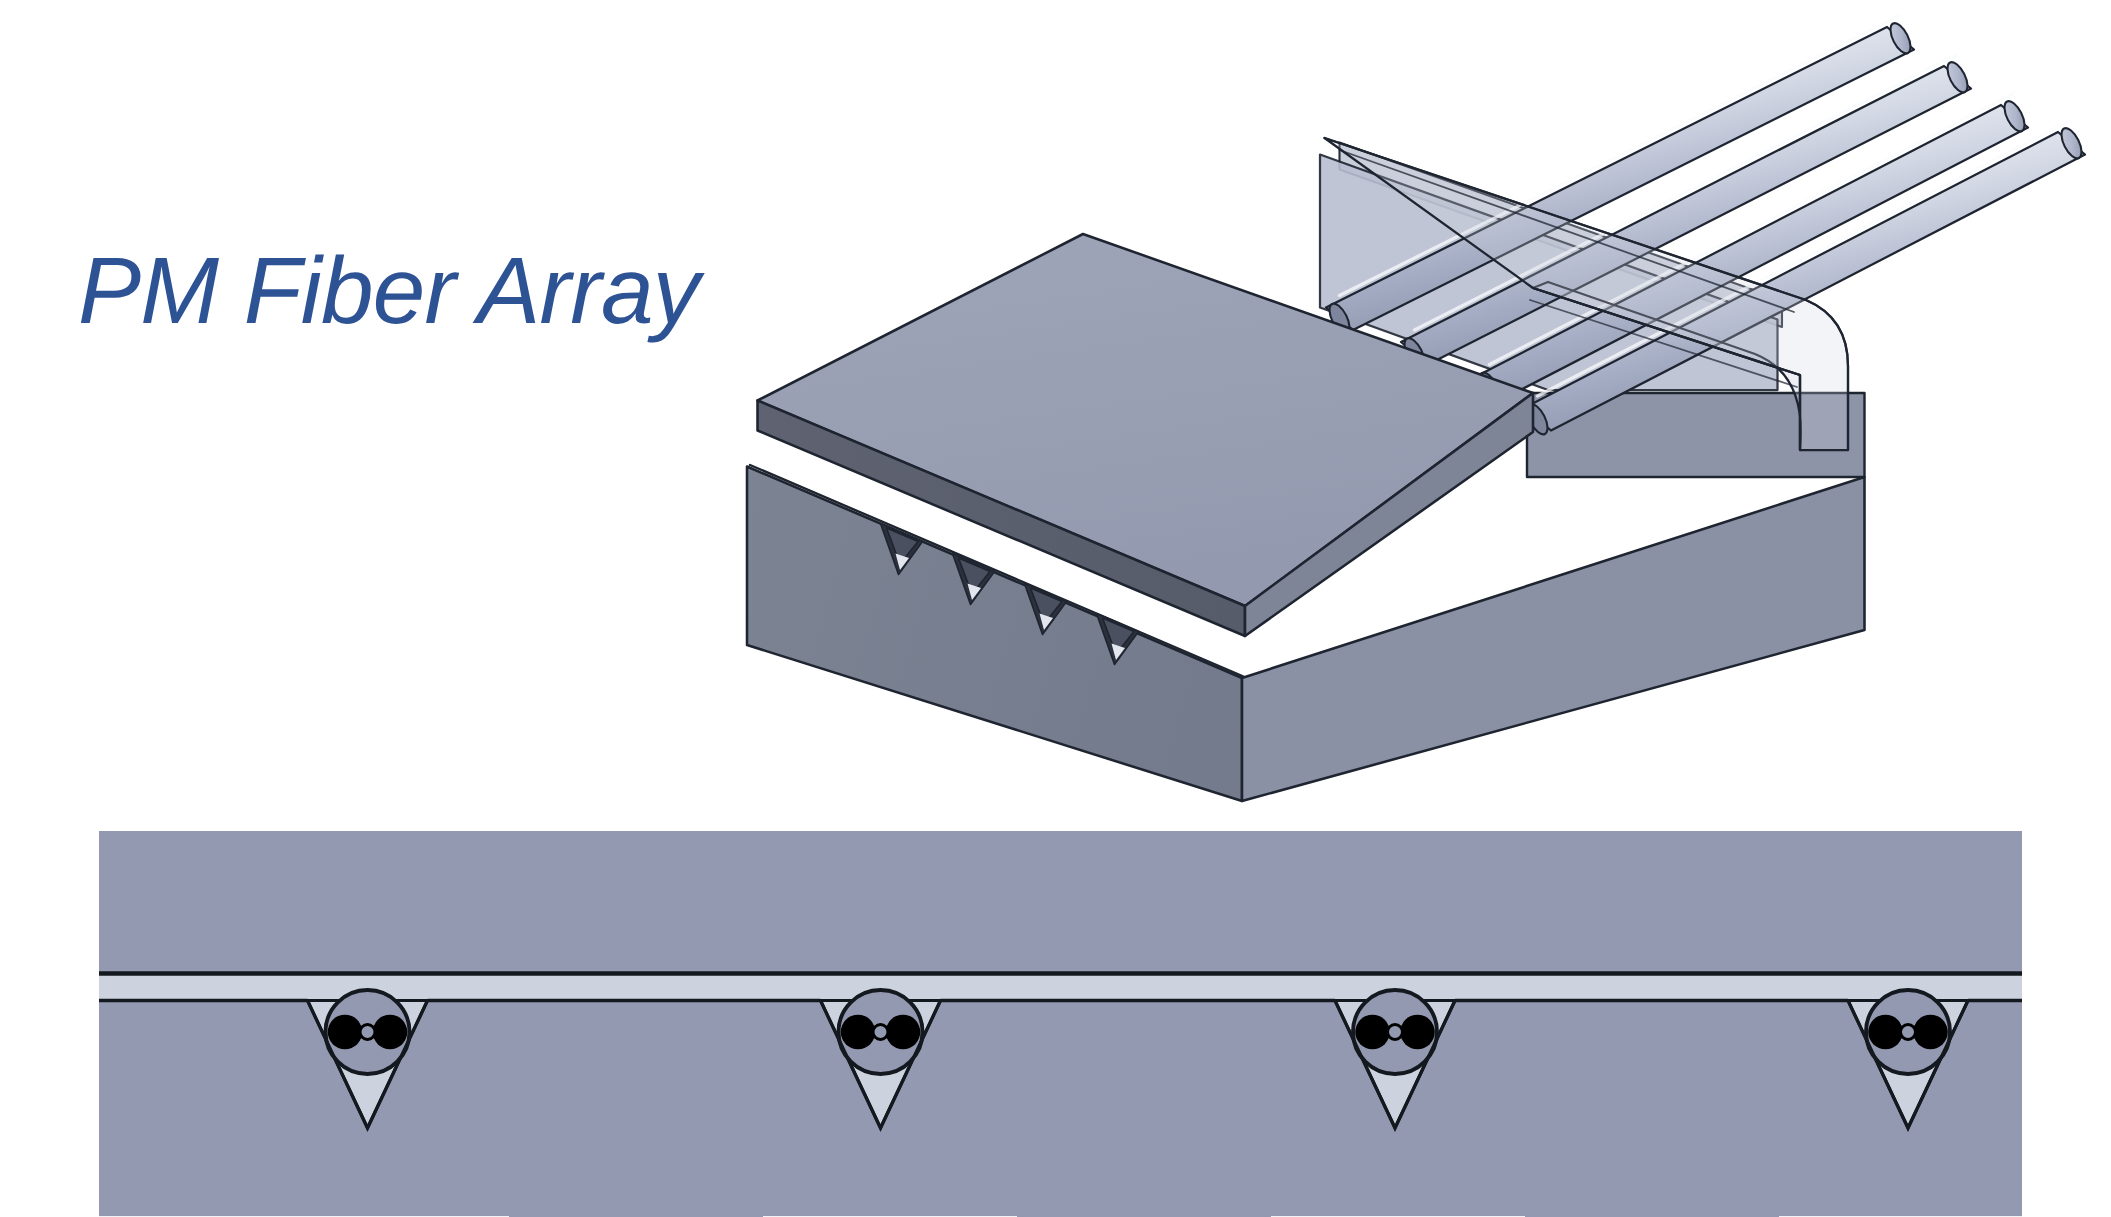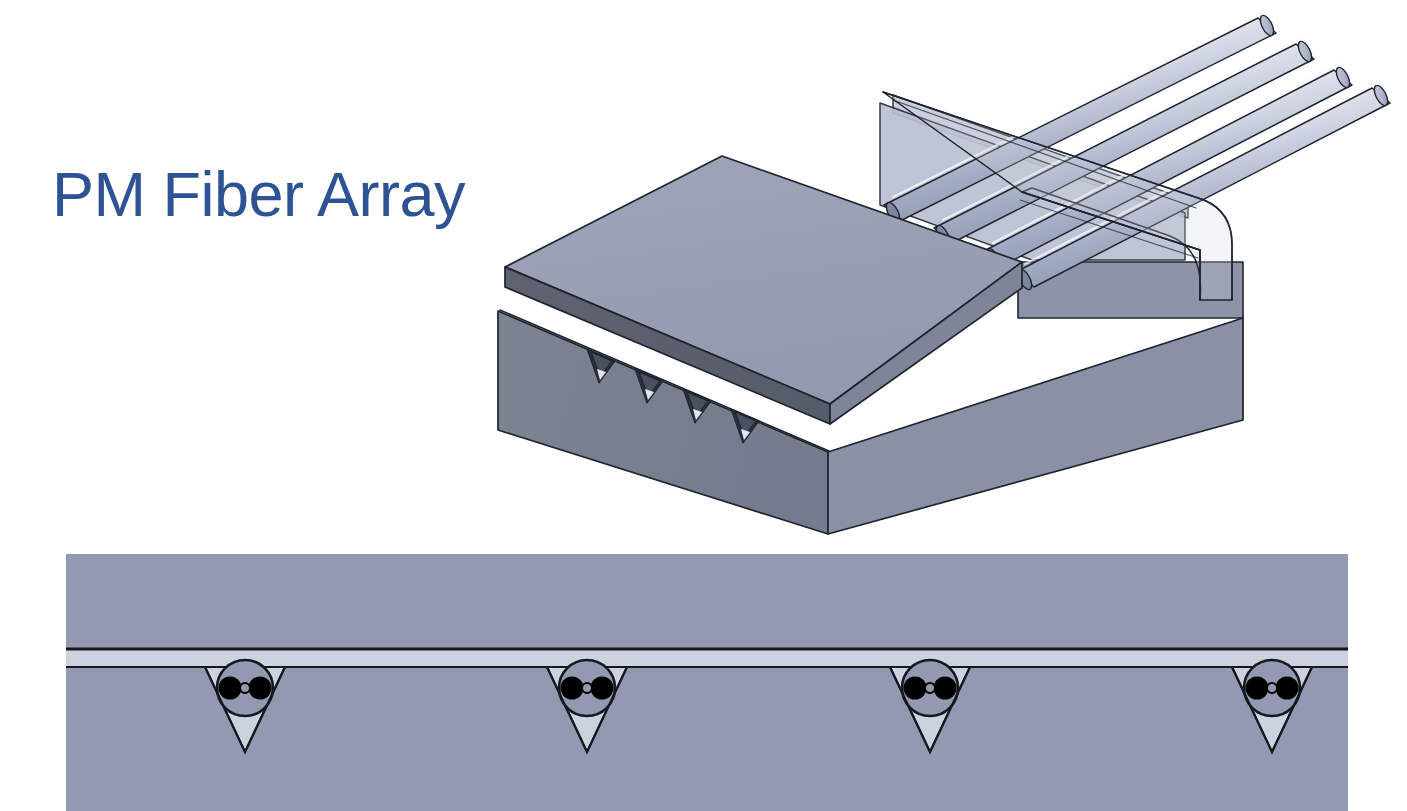--- a/index.html
+++ b/index.html
@@ -227,17 +227,17 @@
 
       <g fill="none" stroke="#14181F" stroke-width="2.2">
         <path d="M205,667 L245,752 L285,667"></path>
         <path d="M547,667 L587,752 L627,667"></path>
         <path d="M890,667 L930,752 L970,667"></path>
         <path d="M1232,667 L1272,752 L1312,667"></path>
       </g>
     </g>
   </svg>
 
-  <div id="titlelayer" style="position:absolute;left:0;top:0;width:1407px;height:811px;pointer-events:none;">
+  <div id="titlelayer" style="position:absolute;left:0;top:0;width:1407px;height:811px;pointer-events:none;font-style:italic;">
     <div id="title">PM Fiber Array</div>
   </div>
 
 </div>
 
 </body></html>

